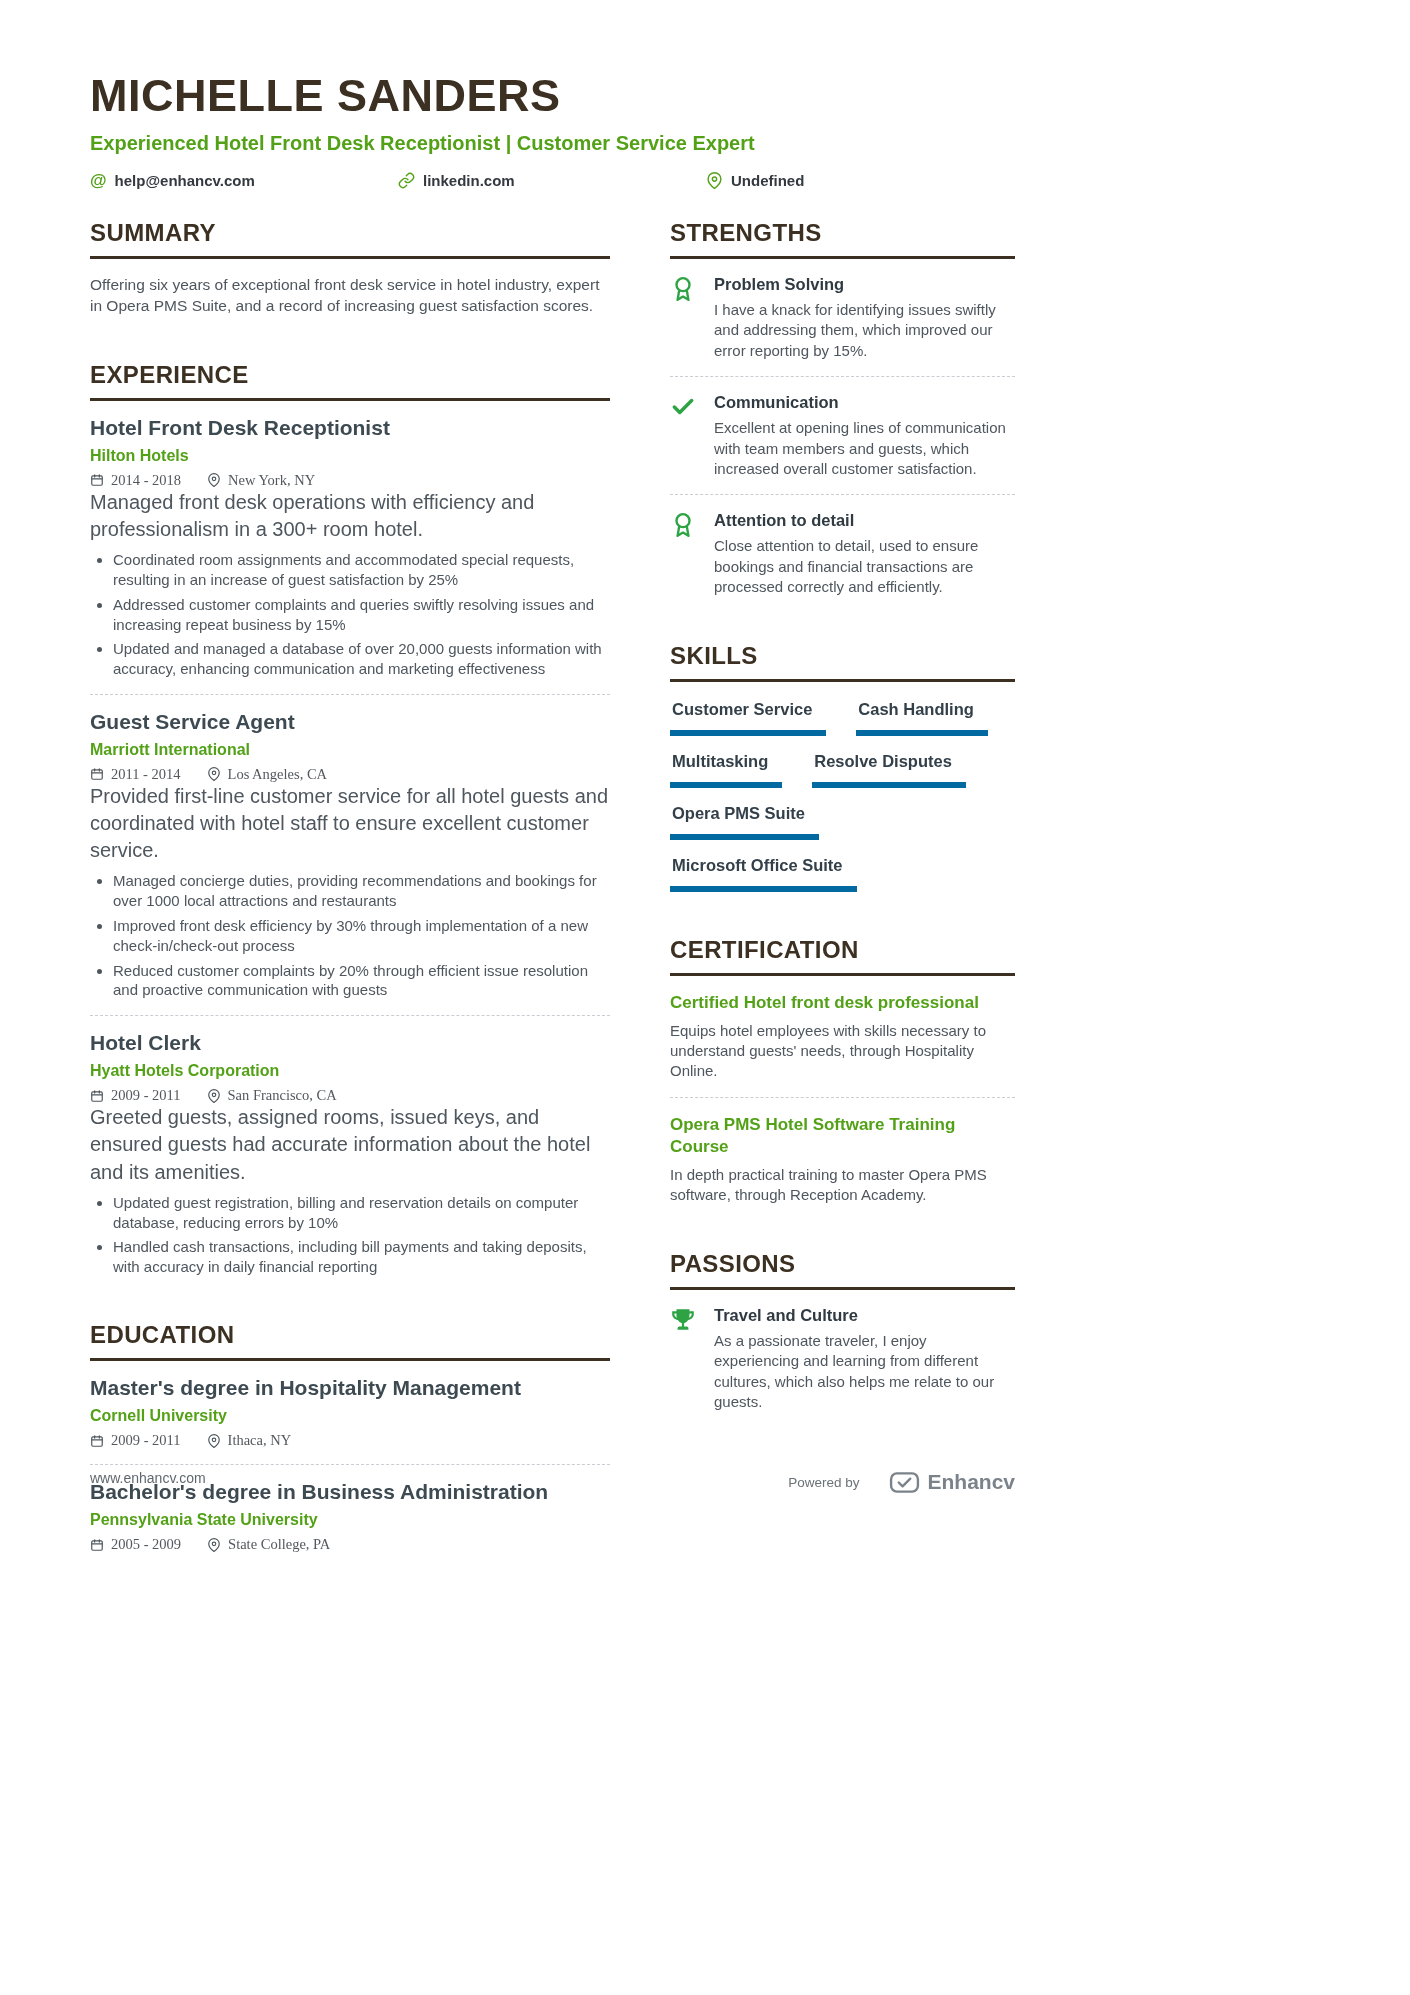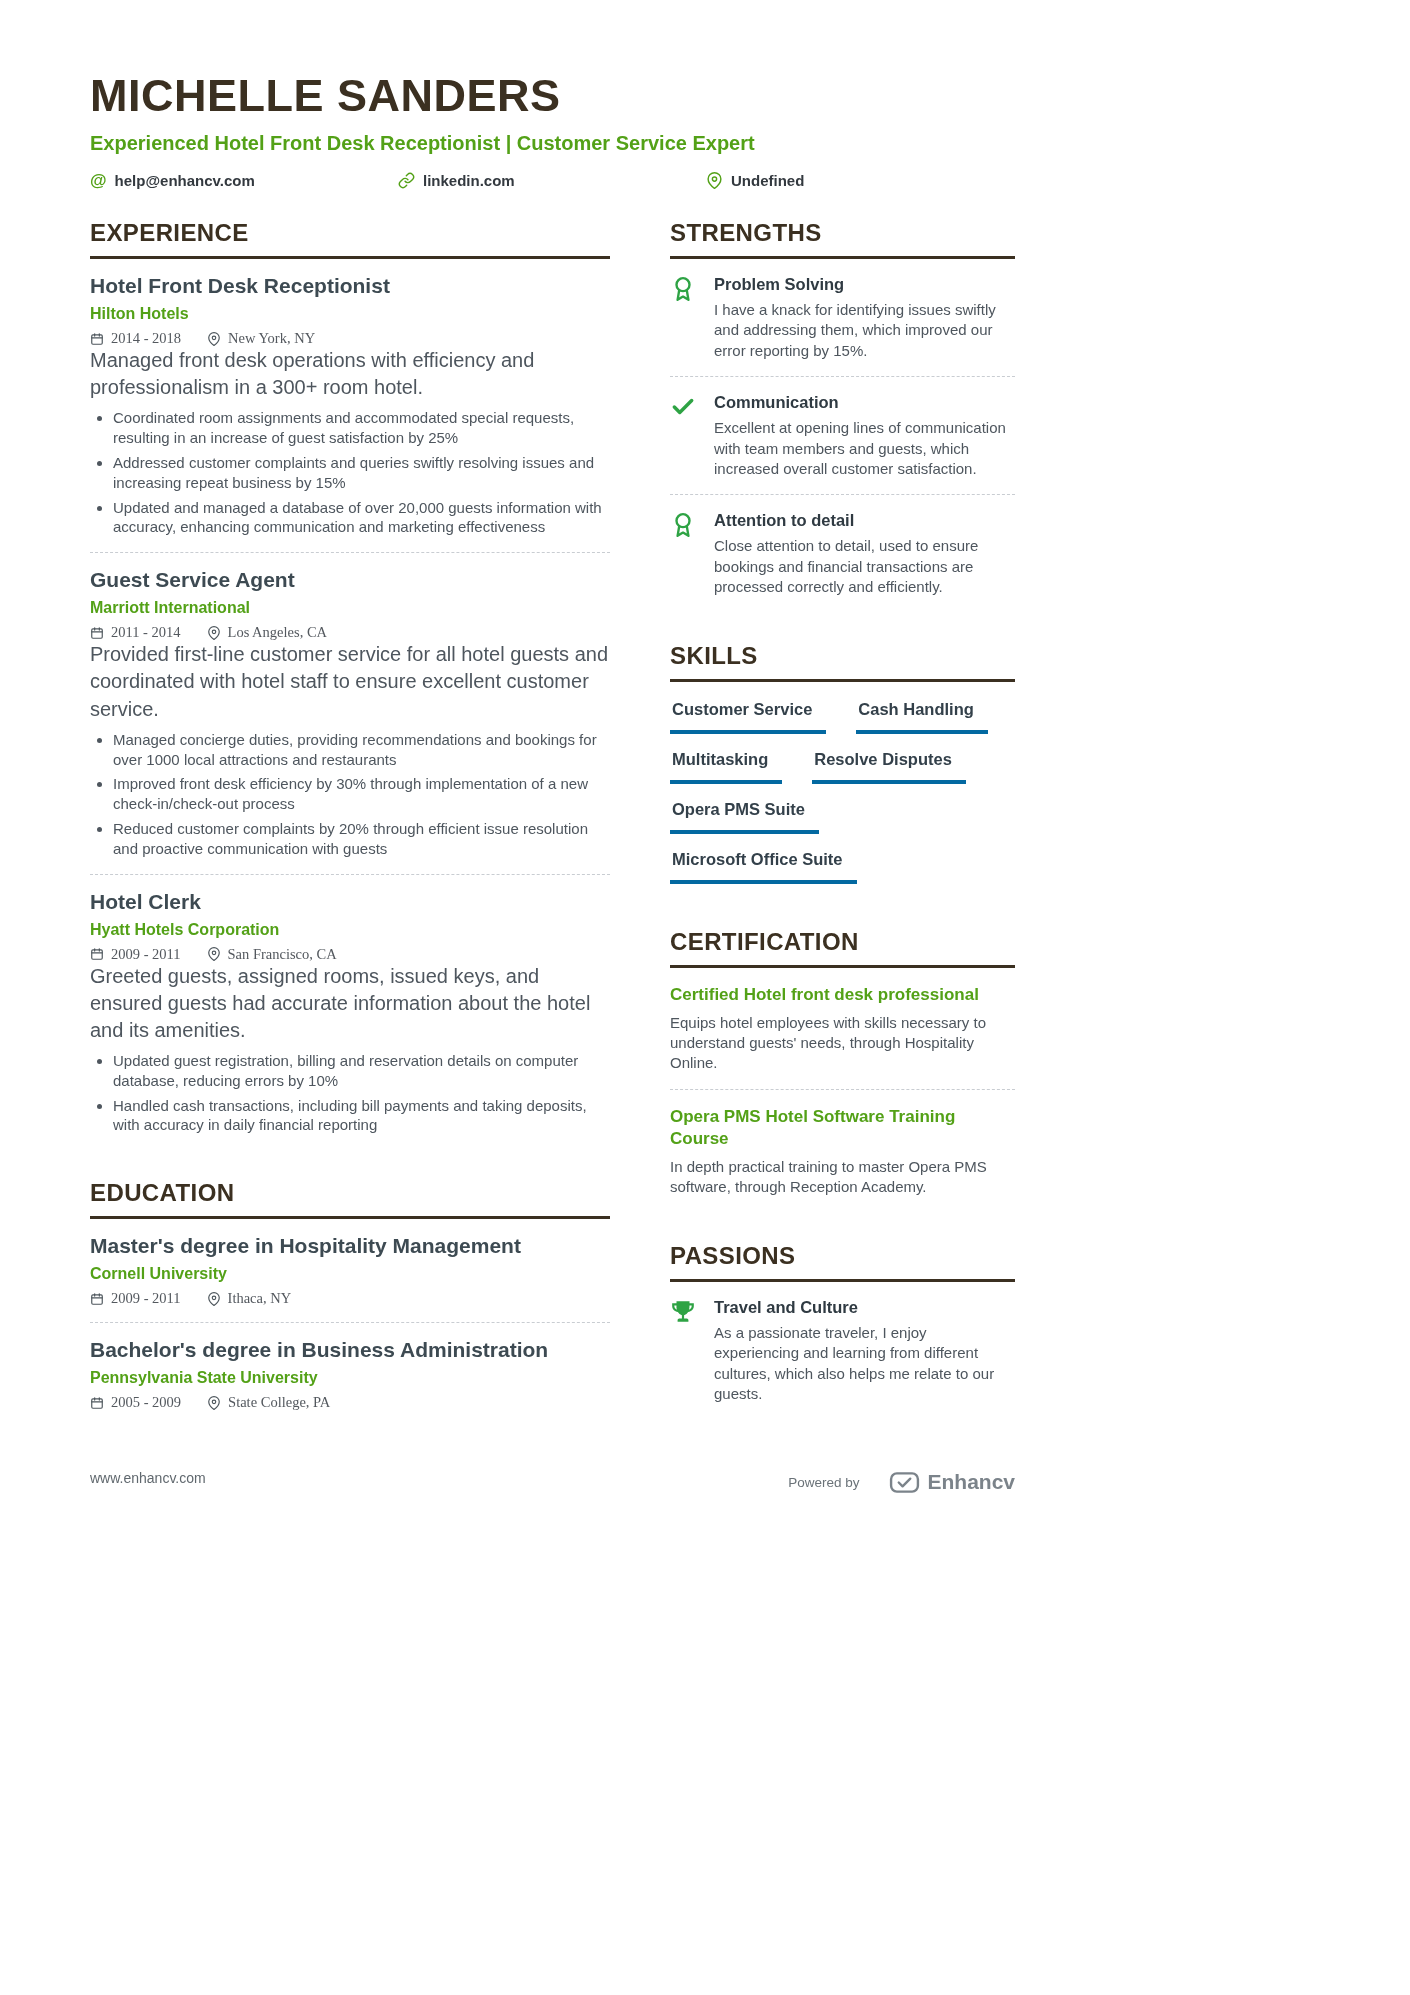--- a/index.html
+++ b/index.html
@@ -62,21 +62,21 @@
   .bullets li{margin-bottom:5px;line-height:1.32;}
 
   
   .strength{display:flex;gap:17px;margin-top:16px;}
   .s-icon{flex:none;width:27px;padding-top:1px;}
   .s-title{font-size:16.5px;font-weight:bold;color:#2f3a42;}
   .s-text{margin-top:6px;font-size:15px;line-height:1.36;}
 
   .skills-wrap{margin-top:18px;display:flex;flex-wrap:wrap;column-gap:30px;row-gap:16px;}
   .skill{font-size:16.5px;font-weight:bold;color:#33404a;
-         padding:0 14px 11px 2px;border-bottom:4px solid #0369a1;}
+         padding:0 14px 11px 2px;border-bottom:6px solid #0369a1;}
 
   .cert{margin-top:16px;}
   .cert-title{font-size:17px;font-weight:bold;color:var(--green);line-height:1.3;}
   .cert-text{margin-top:7px;font-size:15px;line-height:1.36;}
 
   
   .footer{position:absolute;left:90px;top:1470px;width:925px;
           display:flex;justify-content:space-between;}
   .footer-url{font-size:14px;color:#60686e;text-decoration:none;}
   .powered{display:flex;align-items:center;gap:30px;}
@@ -113,20 +113,24 @@
           </svg>
         <span>Undefined</span>
       </div>
     </div>
   </header>
 
   <div class="columns">
 
     <div class="col-left">
 
+      <section class="section">
+        <h2>SUMMARY</h2>
+        <p class="summary-text">Offering six years of exceptional front desk service in hotel industry, expert in Opera PMS Suite, and a record of increasing guest satisfaction scores.</p>
+      </section>
 
       <section class="section">
         <h2>EXPERIENCE</h2>
 
         <article class="job">
           <h3 class="job-title">Hotel Front Desk Receptionist</h3>
           <div class="company">Hilton Hotels</div>
           <div class="meta">
             <span class="meta-item">
               <svg class="ic ic-meta" viewBox="0 0 24 24">

